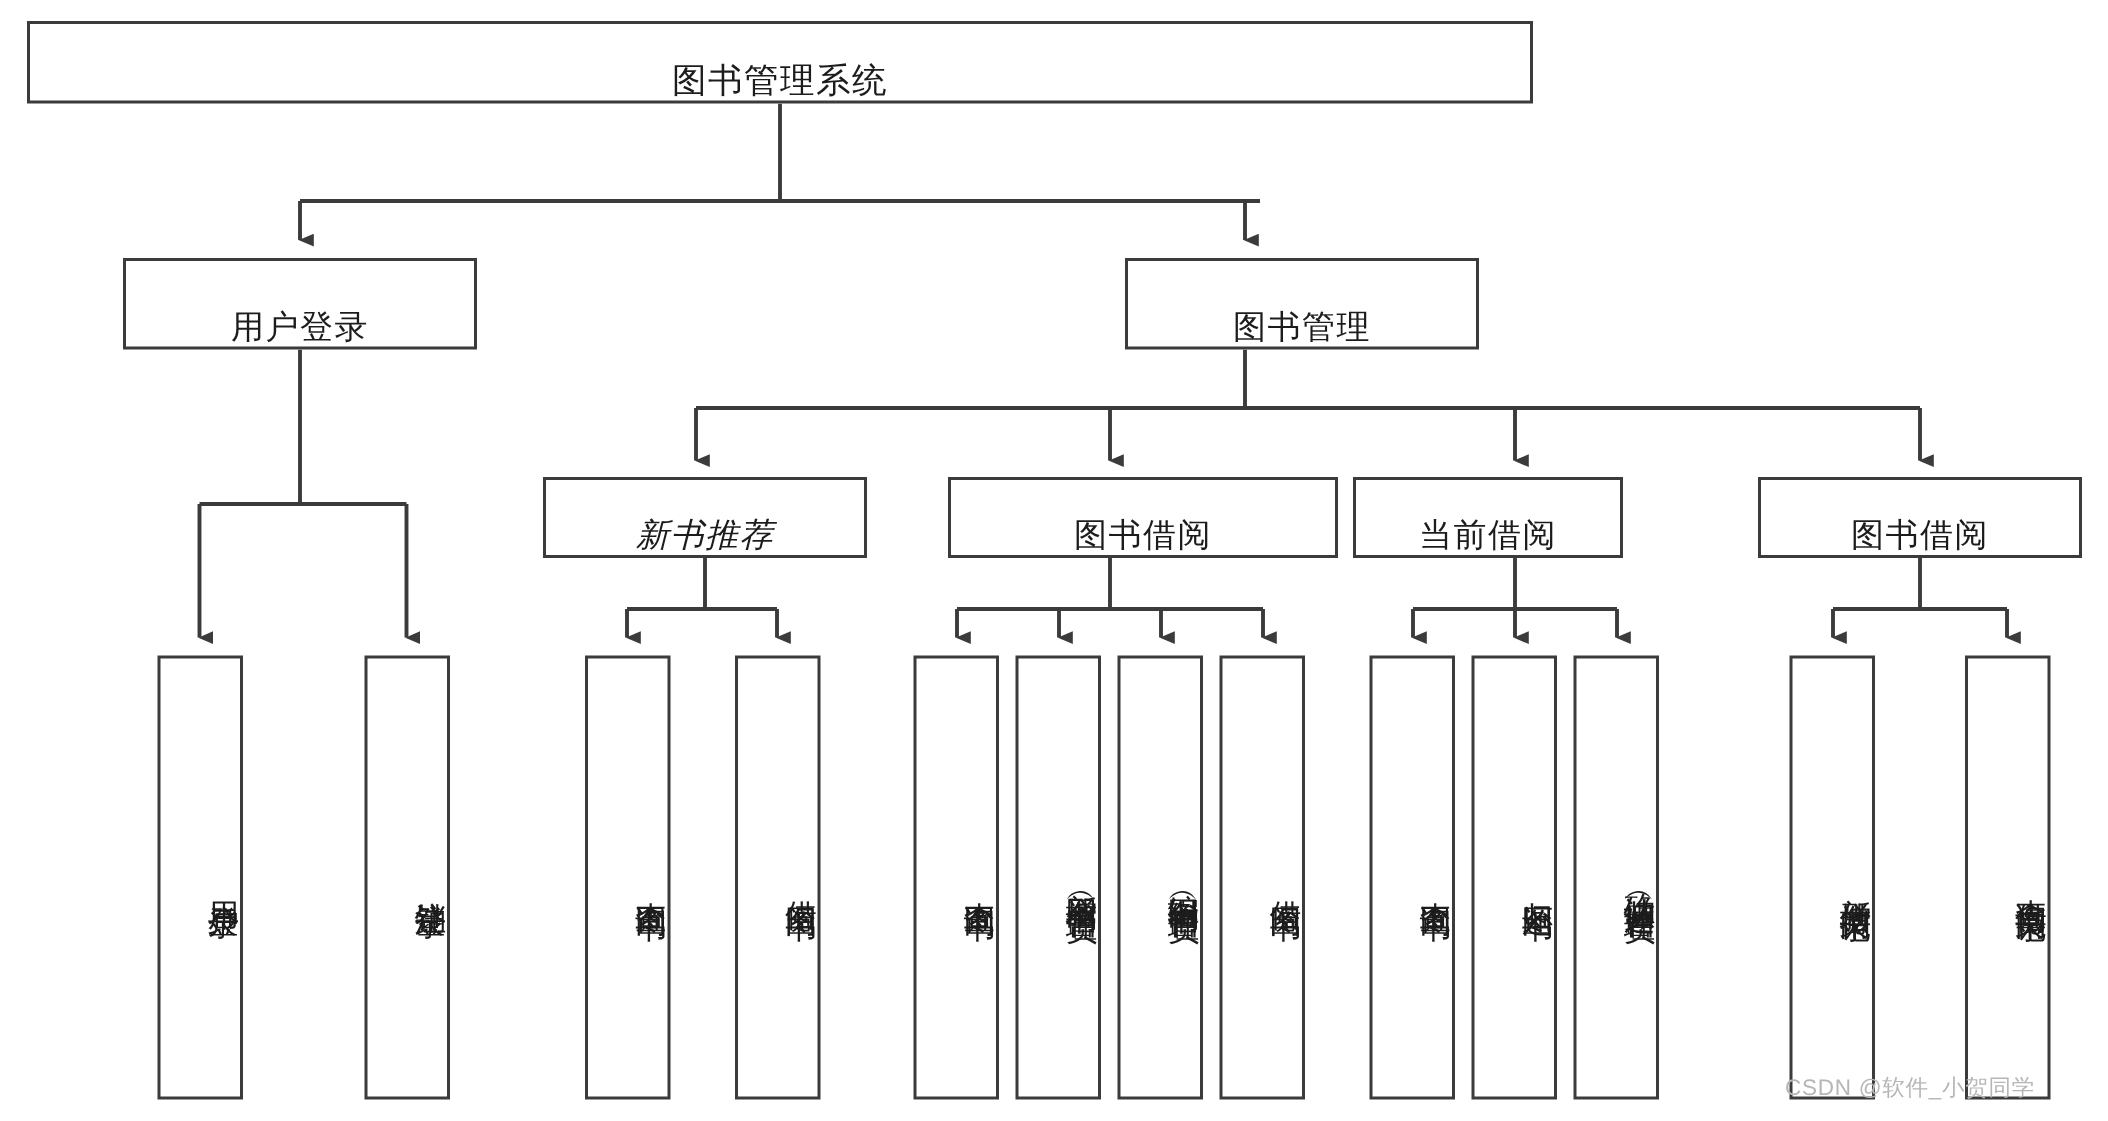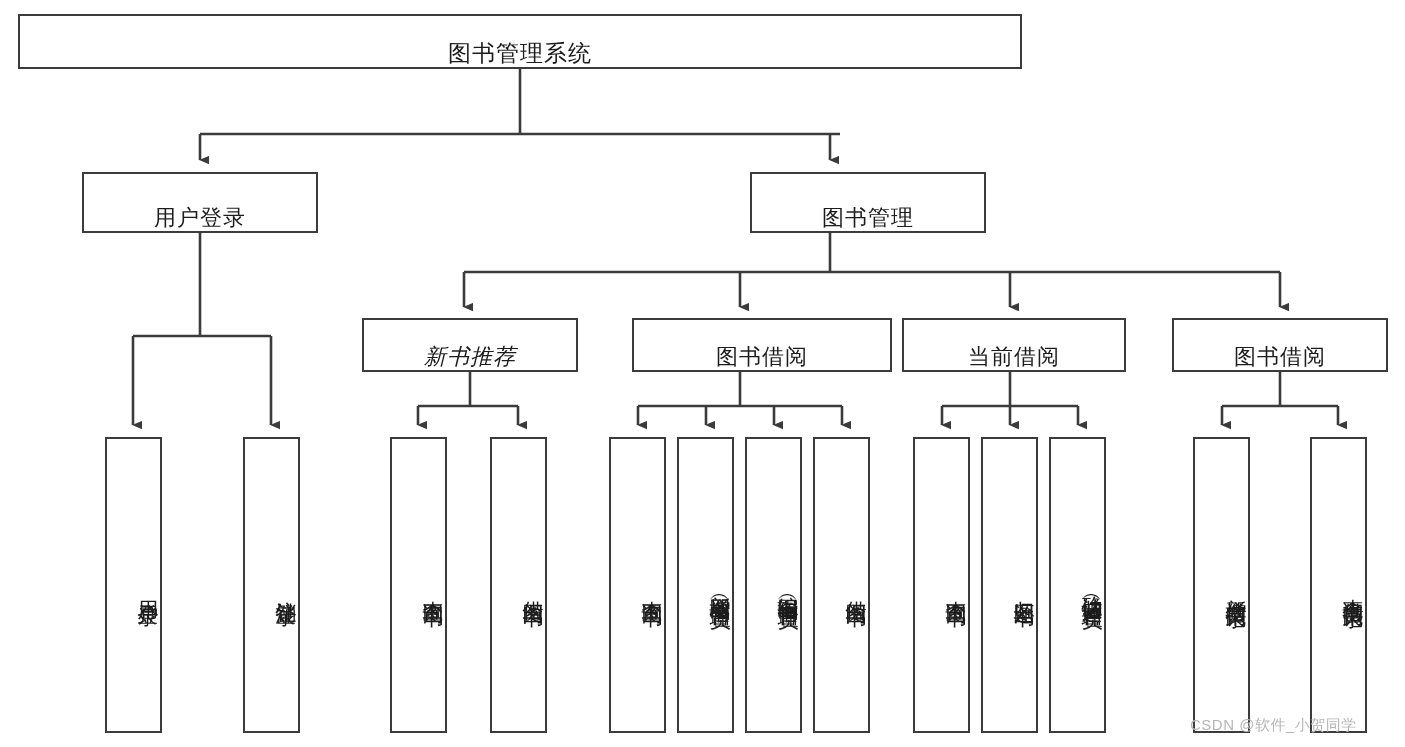--- a/index.html
+++ b/index.html
@@ -132,21 +132,21 @@
   <div class="node h" style="left:712px; top:172px; width:236px; height:61px;margin-left:38px;">
     <span class="node-label">图书管理</span>
   </div>
 
   <div class="node h" style="left:362px; top:318px; width:216px; height:54px;font-style:italic;">
     <span class="node-label">新书推荐</span>
   </div>
   <div class="node h" style="left:632px; top:318px; width:260px; height:54px;">
     <span class="node-label">图书借阅</span>
   </div>
-  <div class="node h" style="left:902px; top:318px; width:224px; height:54px;">
+  <div class="node h" style="left:902px; top:318px; width:180px; height:54px;">
     <span class="node-label">当前借阅</span>
   </div>
   <div class="node h" style="left:1172px; top:318px; width:216px; height:54px;">
     <span class="node-label">图书借阅</span>
   </div>
 
   <div class="node v" style="left:105px; top:437px; width:57px; height:296px;">
     <span class="node-label">用户登录</span>
   </div>
   <div class="node v" style="left:243px; top:437px; width:57px; height:296px;">

